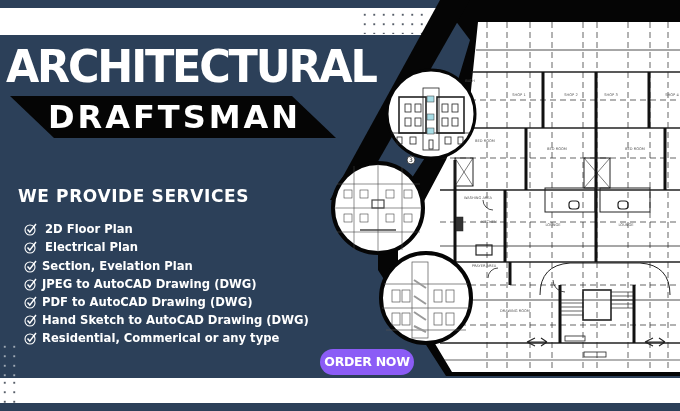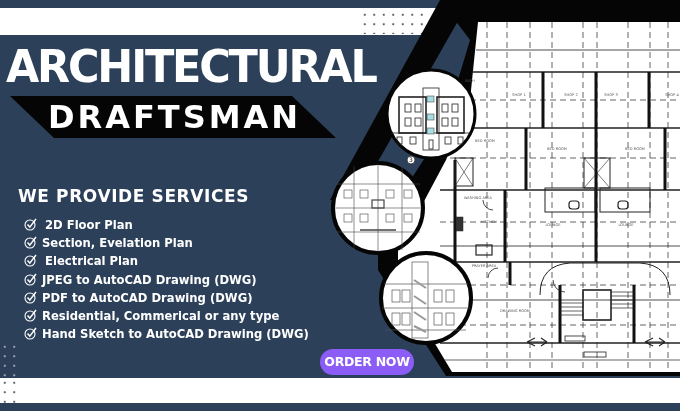--- a/index.html
+++ b/index.html
@@ -5,21 +5,21 @@
     html, body { margin: 0; padding: 0; }
     body { width: 680px; height: 411px; overflow: hidden; background: #2c4059; position: relative; font-family: "DejaVu Sans", sans-serif; }
     .abs { position: absolute; }
     .strip-top { left: 0; top: 8px; width: 440px; height: 27px; background: #ffffff; }
     .strip-bottom { left: 0; top: 378px; width: 680px; height: 25px; background: #ffffff; }
     .title { left: 6px; top: 40px; color: #ffffff; font-family: "DejaVu Sans", sans-serif; font-weight: bold; font-size: 43px; letter-spacing: -2.2px; line-height: 50px; transform: scaleY(1.05); transform-origin: left top; white-space: nowrap; }
     .banner { left: 0; top: 96px; width: 340px; height: 42px; }
     .banner-text { left: 48px; top: 96px; height: 56px; line-height: 42px; color: #ffffff; font-family: "DejaVu Sans", sans-serif; font-weight: bold; font-size: 32px; letter-spacing: 3px; white-space: nowrap; }
     .services-heading { left: 18px; top: 186px; color: #ffffff; font-family: "DejaVu Sans", sans-serif; font-weight: bold; font-size: 17px; letter-spacing: 0.6px; white-space: nowrap; }
     .services-list { left: 24px; top: 218px; margin: 0; padding: 0; list-style: none; }
-    .services-list li { display: flex; align-items: flex-start; height: 18.2px; color: #ffffff; font-family: "DejaVu Sans", sans-serif; font-weight: bold; font-size: 11.6px; white-space: nowrap; }
+    .services-list li { display: flex; align-items: flex-end; height: 18.2px; color: #ffffff; font-family: "DejaVu Sans", sans-serif; font-weight: bold; font-size: 11.6px; white-space: nowrap; }
     .services-list li .check { width: 13px; height: 13px; margin-right: 5px; flex: 0 0 13px; }
     .order-btn { left: 320px; top: 349px; width: 94px; height: 26px; background: #8b5cf6; border-radius: 13px; color: #ffffff; font-family: "DejaVu Sans", sans-serif; font-weight: bold; font-size: 12.5px; line-height: 26px; text-align: center; letter-spacing: -0.3px; border: none; padding: 0; cursor: pointer; }
     .dots { background-image: radial-gradient(circle, rgba(255,255,255,0.55) 0.9px, transparent 1.2px); background-size: 9.5px 9.5px; }
     .dots-dark { background-image: radial-gradient(circle, rgba(30,40,55,0.75) 0.9px, transparent 1.2px); background-size: 9.5px 9.5px; }
     svg { display: block; }
   </style>
 </head>
 <body>
 
 <div class="abs strip-top"></div>
@@ -226,52 +226,52 @@
         <circle cx="6" cy="7" r="5" fill="none" stroke="#fff" stroke-width="1.1"></circle>
         <path d="M3.5,6.5 l2.3,2.6 L12,1" fill="none" stroke="#fff" stroke-width="1.5"></path>
       </svg>
     <span style="margin-left:3px">2D Floor Plan</span>
   </li>
   <li>
     <svg class="check" viewBox="0 0 13 13">
         <circle cx="6" cy="7" r="5" fill="none" stroke="#fff" stroke-width="1.1"></circle>
         <path d="M3.5,6.5 l2.3,2.6 L12,1" fill="none" stroke="#fff" stroke-width="1.5"></path>
       </svg>
+    <span style="margin-left:3px">Electrical Plan</span>
+  </li>
+  <li>
+    <svg class="check" viewBox="0 0 13 13">
+        <circle cx="6" cy="7" r="5" fill="none" stroke="#fff" stroke-width="1.1"></circle>
+        <path d="M3.5,6.5 l2.3,2.6 L12,1" fill="none" stroke="#fff" stroke-width="1.5"></path>
+      </svg>
     <span>Section, Evelation Plan</span>
   </li>
   <li>
     <svg class="check" viewBox="0 0 13 13">
         <circle cx="6" cy="7" r="5" fill="none" stroke="#fff" stroke-width="1.1"></circle>
         <path d="M3.5,6.5 l2.3,2.6 L12,1" fill="none" stroke="#fff" stroke-width="1.5"></path>
       </svg>
-    <span style="margin-left:3px">Electrical Plan</span>
-  </li>
-  <li>
-    <svg class="check" viewBox="0 0 13 13">
-        <circle cx="6" cy="7" r="5" fill="none" stroke="#fff" stroke-width="1.1"></circle>
-        <path d="M3.5,6.5 l2.3,2.6 L12,1" fill="none" stroke="#fff" stroke-width="1.5"></path>
-      </svg>
     <span>JPEG to AutoCAD Drawing (DWG)</span>
   </li>
   <li>
     <svg class="check" viewBox="0 0 13 13">
         <circle cx="6" cy="7" r="5" fill="none" stroke="#fff" stroke-width="1.1"></circle>
         <path d="M3.5,6.5 l2.3,2.6 L12,1" fill="none" stroke="#fff" stroke-width="1.5"></path>
       </svg>
     <span>PDF to AutoCAD Drawing (DWG)</span>
   </li>
   <li>
     <svg class="check" viewBox="0 0 13 13">
         <circle cx="6" cy="7" r="5" fill="none" stroke="#fff" stroke-width="1.1"></circle>
         <path d="M3.5,6.5 l2.3,2.6 L12,1" fill="none" stroke="#fff" stroke-width="1.5"></path>
       </svg>
+    <span>Hand Sketch to AutoCAD Drawing (DWG)</span>
+  </li>
+  <li>
+    <svg class="check" viewBox="0 0 13 13">
+        <circle cx="6" cy="7" r="5" fill="none" stroke="#fff" stroke-width="1.1"></circle>
+        <path d="M3.5,6.5 l2.3,2.6 L12,1" fill="none" stroke="#fff" stroke-width="1.5"></path>
+      </svg>
     <span>Residential, Commerical or any type</span>
   </li>
-  <li>
-    <svg class="check" viewBox="0 0 13 13">
-        <circle cx="6" cy="7" r="5" fill="none" stroke="#fff" stroke-width="1.1"></circle>
-        <path d="M3.5,6.5 l2.3,2.6 L12,1" fill="none" stroke="#fff" stroke-width="1.5"></path>
-      </svg>
-    <span>Hand Sketch to AutoCAD Drawing (DWG)</span>
-  </li>
 </ul>
 
 <button class="abs order-btn">ORDER NOW</button>
 
 </body></html>

